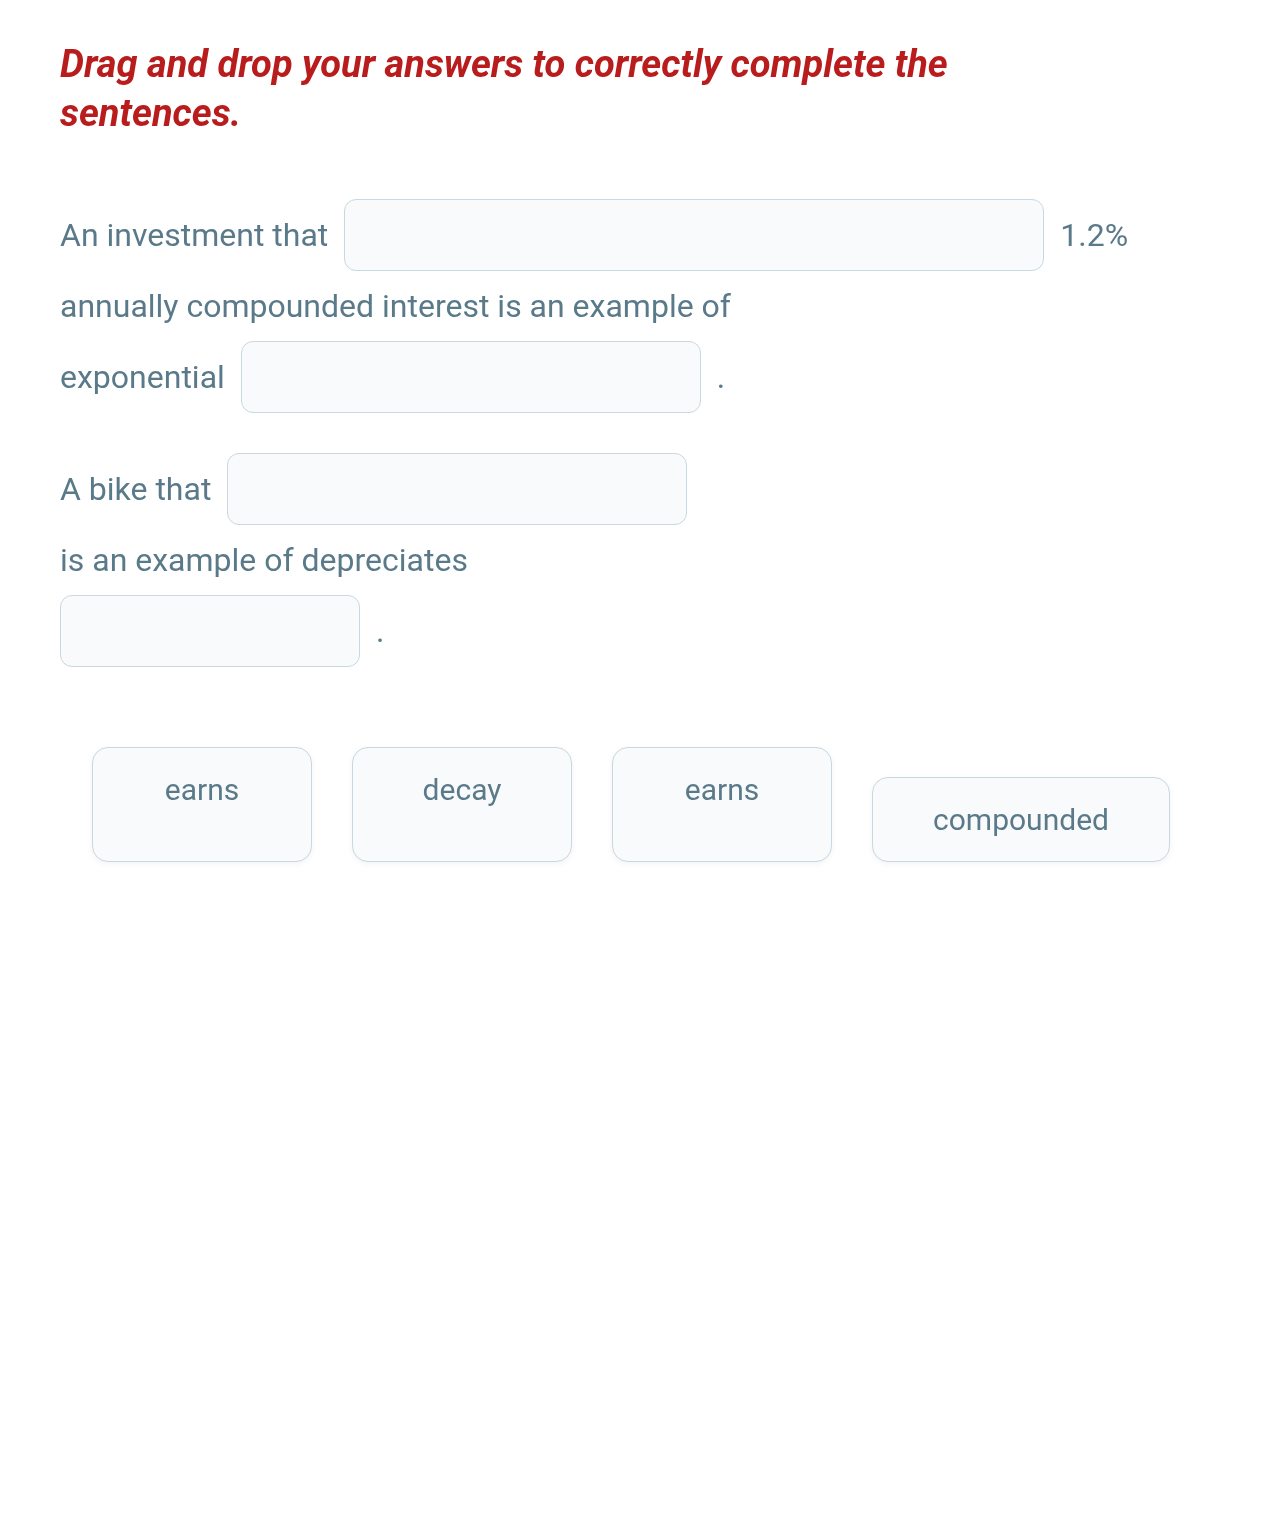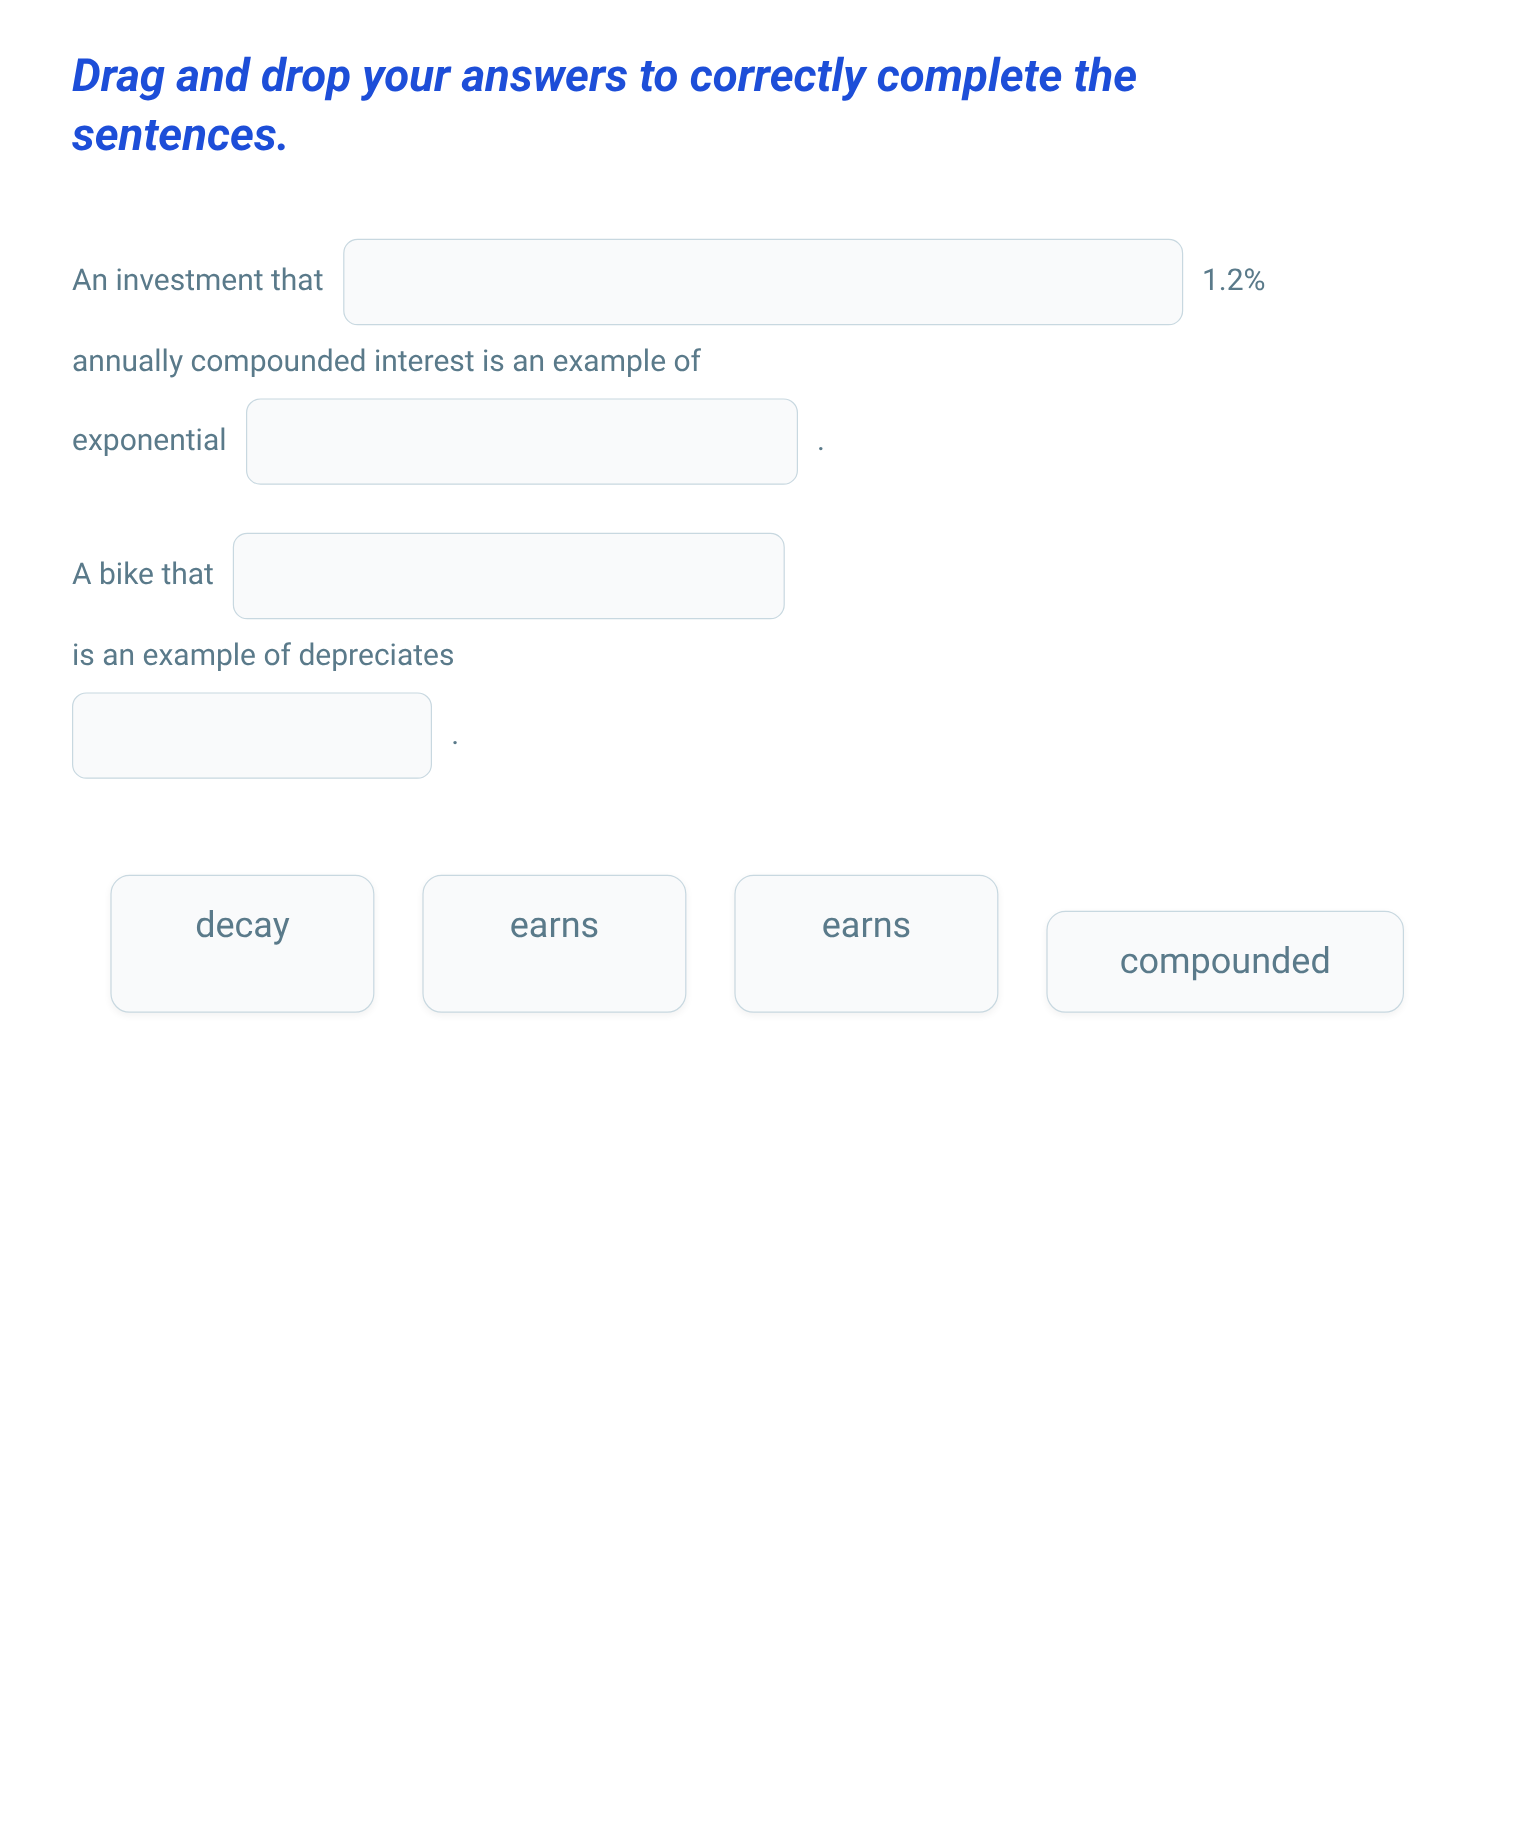--- a/index.html
+++ b/index.html
@@ -15,21 +15,21 @@
       min-height: 1534px;
       padding: 40px 60px;
       color: #5a7a8a;
       font-size: 32px;
     }
 
     .instruction {
       font-size: 38px;
       font-weight: 700;
       font-style: italic;
-      color: #1d4ed8;
+      color: #b91c1c;
       line-height: 1.3;
       margin-bottom: 60px;
     }
 
     .sentences-area {
       margin-bottom: 80px;
     }
 
     .drop-zone {
       display: inline-block;
@@ -47,21 +47,21 @@
 
     .drop-zone.xlarge {
       min-width: 700px;
     }
 
     .drop-zone.small {
       min-width: 300px;
     }
 
     .sentence-text {
-      font-size: 25px;
+      font-size: 32px;
       color: #5a7a8a;
       text-align: center;
     }
 
     .answer-options {
       display: flex;
       flex-wrap: wrap;
       justify-content: center;
       gap: 40px;
       margin-top: 80px;
@@ -144,20 +144,20 @@
     <div class="inline-row">
       <div class="drop-zone small"></div>
       <span class="sentence-text">.</span>
     </div>
   </div>
 
 </div>
 
 <div class="answer-options">
   <div class="answer-row">
+    <div class="answer-chip" draggable="true">earns</div>
     <div class="answer-chip" draggable="true">decay</div>
-    <div class="answer-chip" draggable="true">earns</div>
     <div class="answer-chip" draggable="true">earns</div>
   </div>
   <div class="answer-row-offset">
     <div class="answer-chip" draggable="true">compounded</div>
   </div>
 </div>
 
 </body></html>

